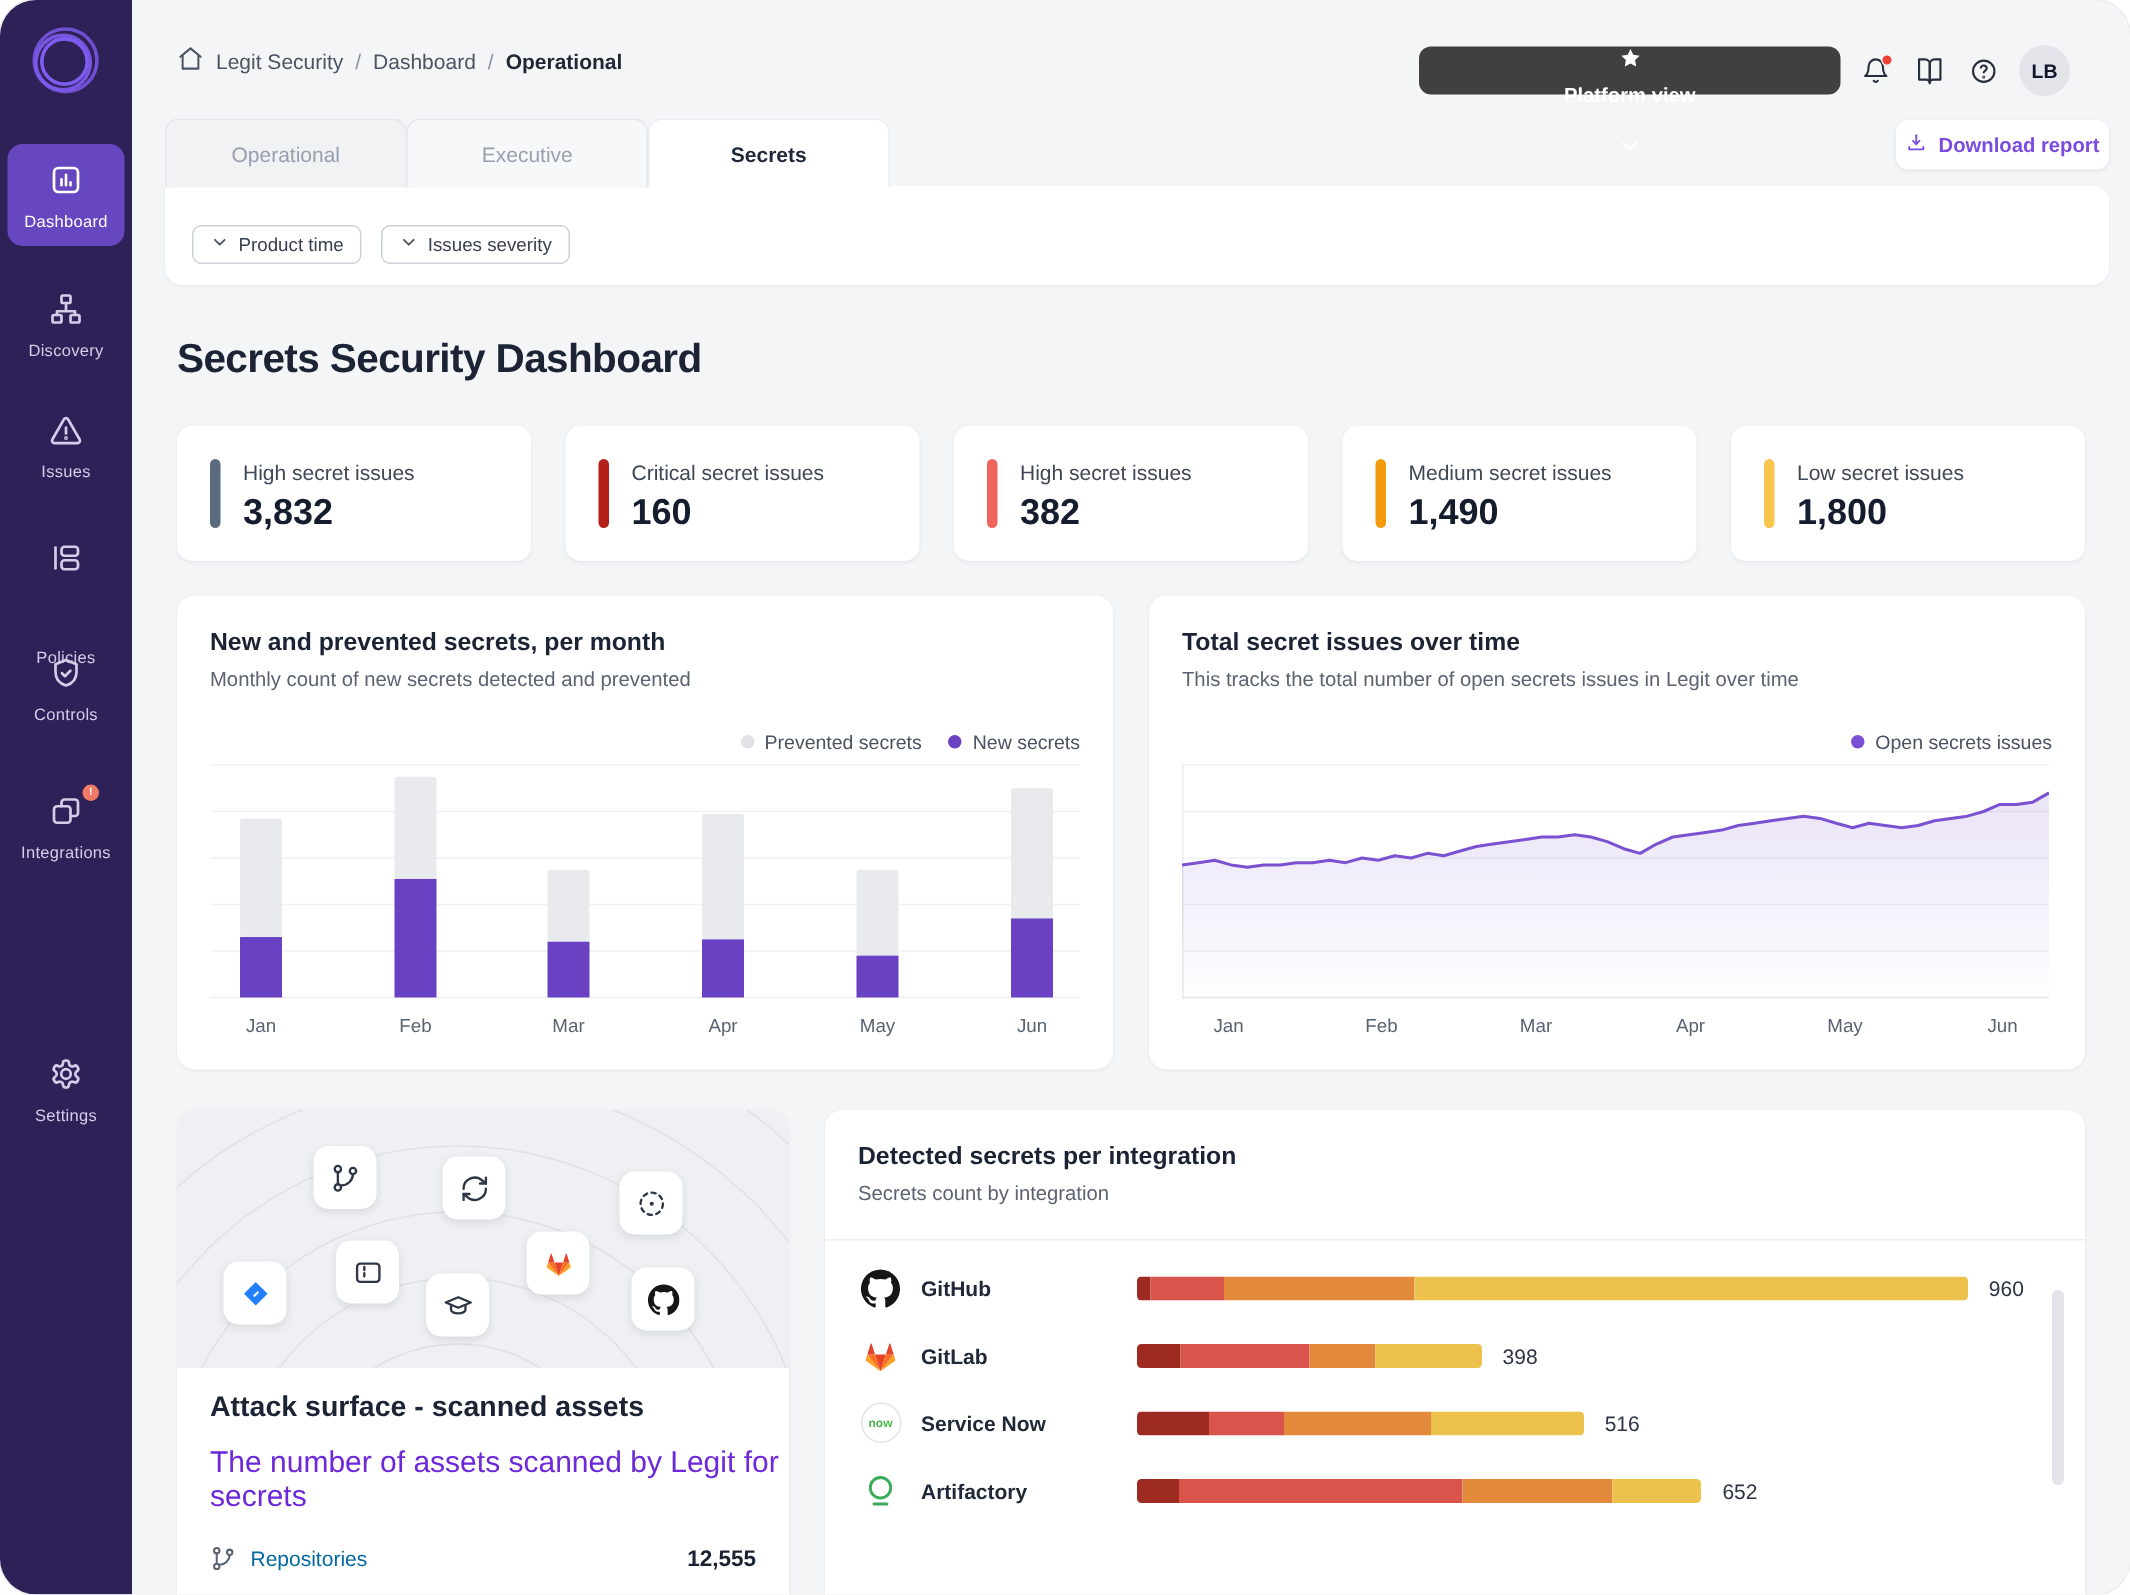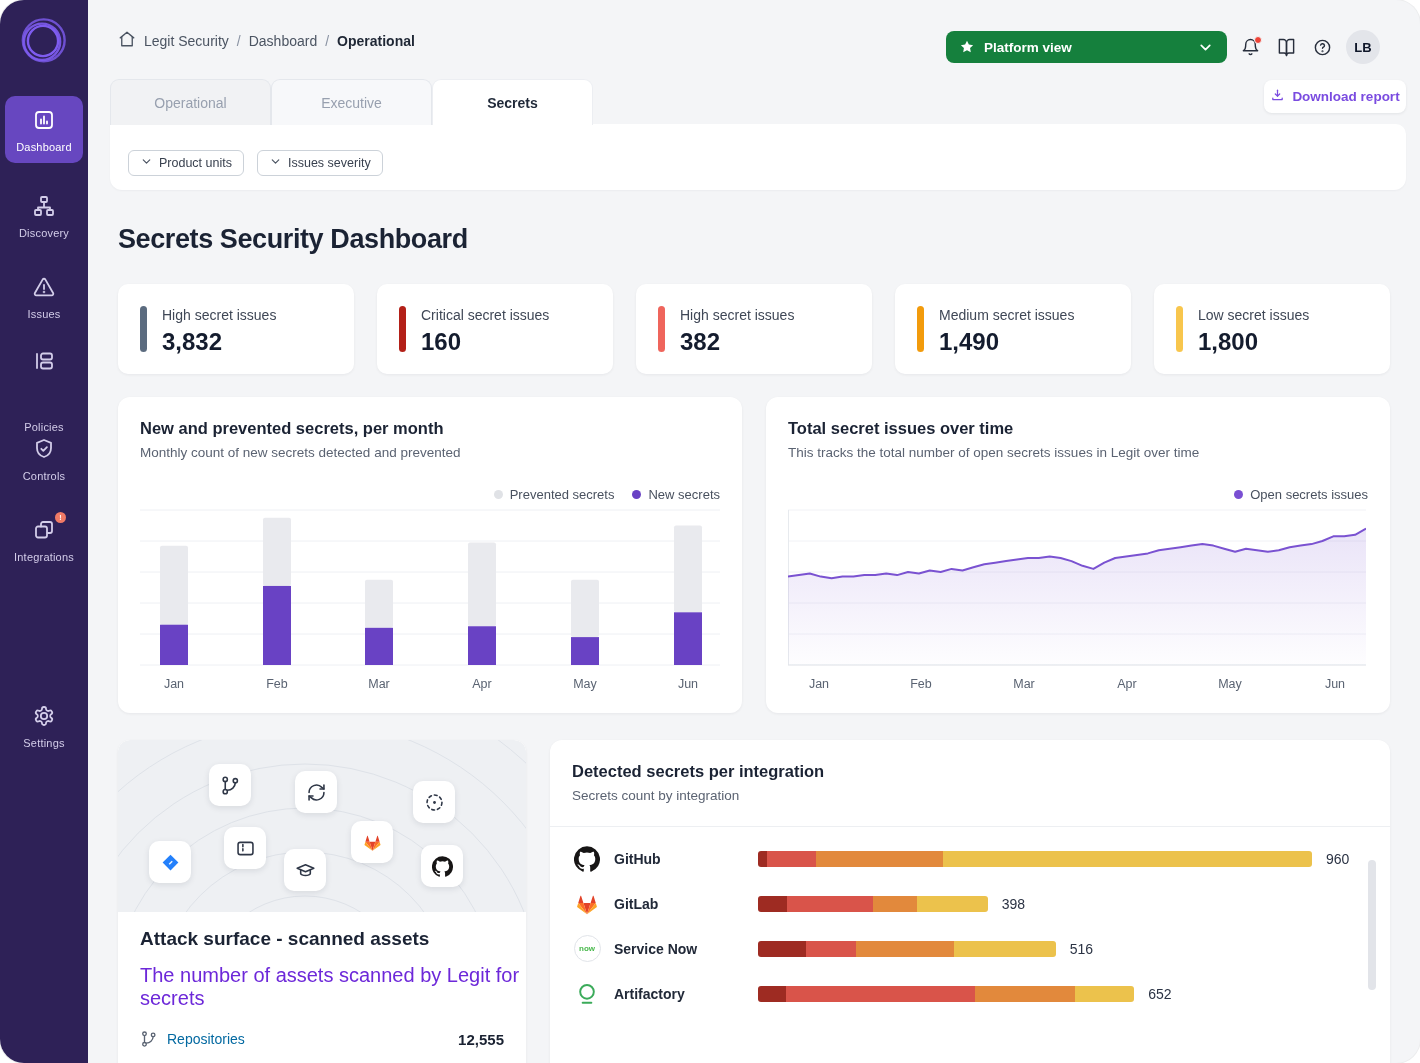--- a/index.html
+++ b/index.html
@@ -13,21 +13,21 @@
   .nav-item svg { width:24px; height:24px; }
   .nav-item .nv-label { font-size:11px; letter-spacing:.2px; }
   .nav-item.active { background:#6747c0; color:#ffffff; }
   .nav-badge { position:absolute; top:6px; right:17px; width:11px; height:11px; border-radius:50%; background:#f07a66; color:#fff; font-size:7px; font-weight:700; display:flex; align-items:center; justify-content:center; }
 
   
   .breadcrumb { position:absolute; left:118px; top:30px; display:flex; align-items:center; gap:8px; font-size:14px; color:#4b5462; }
   .breadcrumb svg { width:18px; height:18px; color:#4b5462; }
   .crumb-sep { color:#8a93a3; }
   .crumb.current { color:#1f2735; font-weight:700; }
-  .view-btn { position:absolute; top:31px; left:946px; width:281px; height:32px; background:#15803d; border-radius:8px; display:flex; align-items:center; padding:0 13px; gap:9px; color:#fff; font-size:13.5px; font-weight:600; cursor:pointer; }
+  .view-btn { position:absolute; top:31px; left:946px; width:281px; height:32px; background:#404040; border-radius:8px; display:flex; align-items:center; padding:0 13px; gap:9px; color:#fff; font-size:13.5px; font-weight:600; cursor:pointer;flex-direction:column; }
   .view-btn .star svg{ width:16px; height:16px; display:block; }
   .view-btn .spacer { flex:1; }
   .view-btn .chev svg{ width:17px; height:17px; display:block; }
   .top-icons { position:absolute; top:38px; left:1241px; display:flex; align-items:center; gap:17px; color:#272e3c; }
   .top-icons .tico { position:relative; width:19px; height:19px; cursor:pointer; }
   .top-icons svg { width:19px; height:19px; display:block; }
   .bell-dot { position:absolute; top:-2px; right:-2px; width:8px; height:8px; background:#ee4438; border-radius:50%; border:1.5px solid #f4f5f7; }
   .avatar { position:absolute; top:30px; left:1346px; width:34px; height:34px; border-radius:50%; background:#e3e5ea; display:flex; align-items:center; justify-content:center; font-size:13px; font-weight:700; color:#0f172a; cursor:pointer; }
 
   
@@ -115,36 +115,36 @@
           <span class="nv-label">Discovery</span>
         </div>
         <div class="nav-item" style="top: 263px;">
           <span class="nv-icon"><svg viewBox="0 0 24 24" fill="none" stroke="currentColor" stroke-width="1.8" stroke-linecap="round" stroke-linejoin="round">
               <path d="M10.6 4.6 2.9 18a1.6 1.6 0 0 0 1.4 2.4h15.4a1.6 1.6 0 0 0 1.4-2.4L13.4 4.6a1.6 1.6 0 0 0-2.8 0z"></path>
               <path d="M12 10v4"></path>
               <circle cx="12" cy="17" r="0.4" fill="currentColor"></circle>
             </svg></span>
           <span class="nv-label">Issues</span>
         </div>
-        <div class="nav-item" style="top: 337px; gap: 44px;">
+        <div class="nav-item" style="top: 348px; gap: 44px;">
           <span class="nv-icon"><svg viewBox="0 0 24 24" fill="none" stroke="currentColor" stroke-width="1.8" stroke-linecap="round" stroke-linejoin="round">
               <path d="M5 5v14"></path>
               <rect x="9" y="4.5" width="11" height="6" rx="2"></rect>
               <rect x="9" y="13.5" width="11" height="6" rx="2"></rect>
             </svg></span>
           <span class="nv-label">Policies</span>
         </div>
         <div class="nav-item" style="top: 425px;">
           <span class="nv-icon"><svg viewBox="0 0 24 24" fill="none" stroke="currentColor" stroke-width="1.8" stroke-linecap="round" stroke-linejoin="round">
               <path d="M12 3l7 2.8V11c0 5-3.4 7.9-7 9-3.6-1.1-7-4-7-9V5.8z"></path>
               <path d="m9.3 11.8 2 2 3.6-3.6"></path>
             </svg></span>
           <span class="nv-label">Controls</span>
         </div>
-        <div class="nav-item" style="top: 506px;">
+        <div class="nav-item" style="top: 517px;">
           <span class="nv-icon"><svg viewBox="0 0 24 24" fill="none" stroke="currentColor" stroke-width="1.8" stroke-linecap="round" stroke-linejoin="round">
               <rect x="4" y="8.5" width="11" height="11" rx="2"></rect>
               <path d="M9 8.5V6a2 2 0 0 1 2-2h7a2 2 0 0 1 2 2v7a2 2 0 0 1-2 2h-2.5"></path>
             </svg></span>
           <span class="nv-label">Integrations</span>
           <span class="nav-badge">!</span>
         </div>
         <div class="nav-item" style="top: 692px;">
           <span class="nv-icon"><svg viewBox="0 0 24 24" fill="none" stroke="currentColor" stroke-width="1.8" stroke-linecap="round" stroke-linejoin="round">
               <circle cx="12" cy="12" r="3.2"></circle>
@@ -210,21 +210,21 @@
   <div class="tabs" id="tabs">
       <div class="tab">Operational</div>
       <div class="tab">Executive</div>
       <div class="tab active">Secrets</div>
     </div>
   <div class="chips" id="chips">
       <div class="chip">
         <span><svg viewBox="0 0 24 24" fill="none" stroke="currentColor" stroke-width="2.2" stroke-linecap="round" stroke-linejoin="round">
             <path d="m6 9 6 6 6-6"></path>
           </svg></span>
-        <span>Product units</span>
+        <span>Product time</span>
       </div>
       <div class="chip">
         <span><svg viewBox="0 0 24 24" fill="none" stroke="currentColor" stroke-width="2.2" stroke-linecap="round" stroke-linejoin="round">
             <path d="m6 9 6 6 6-6"></path>
           </svg></span>
         <span>Issues severity</span>
       </div>
     </div>
   <div class="dl-btn">
     <span><svg viewBox="0 0 24 24" fill="none" stroke="currentColor" stroke-width="2" stroke-linecap="round" stroke-linejoin="round">

